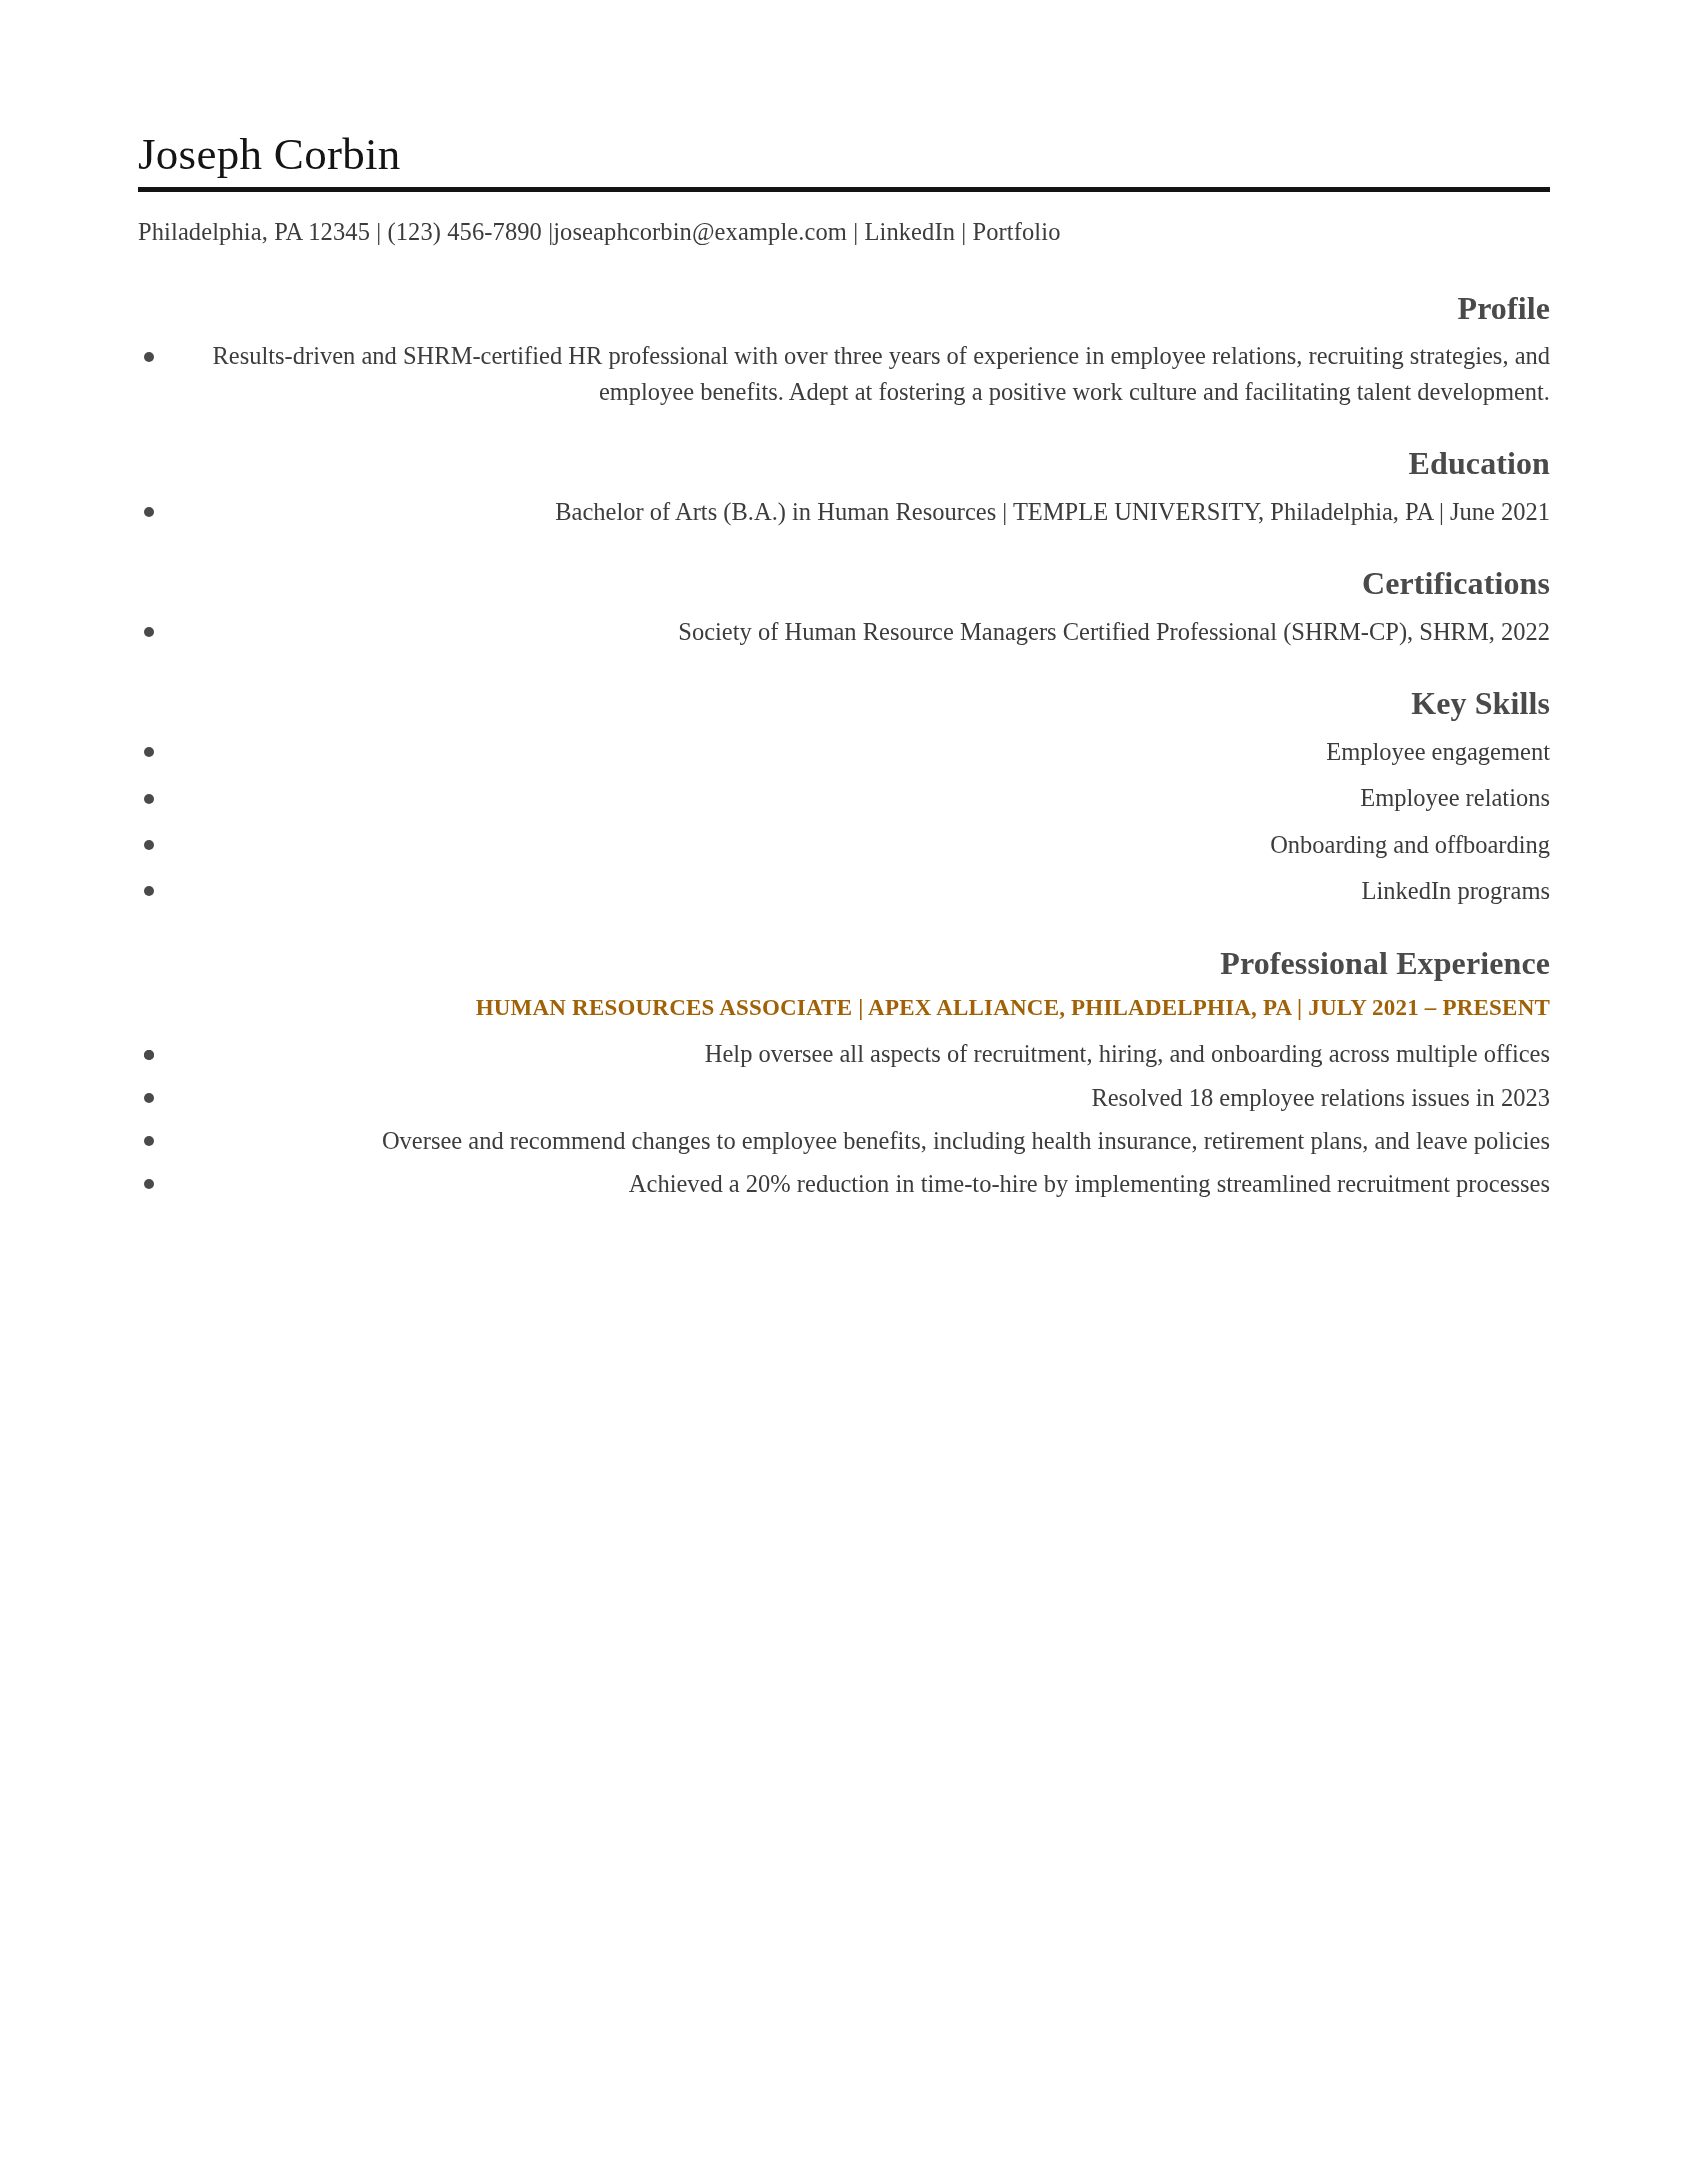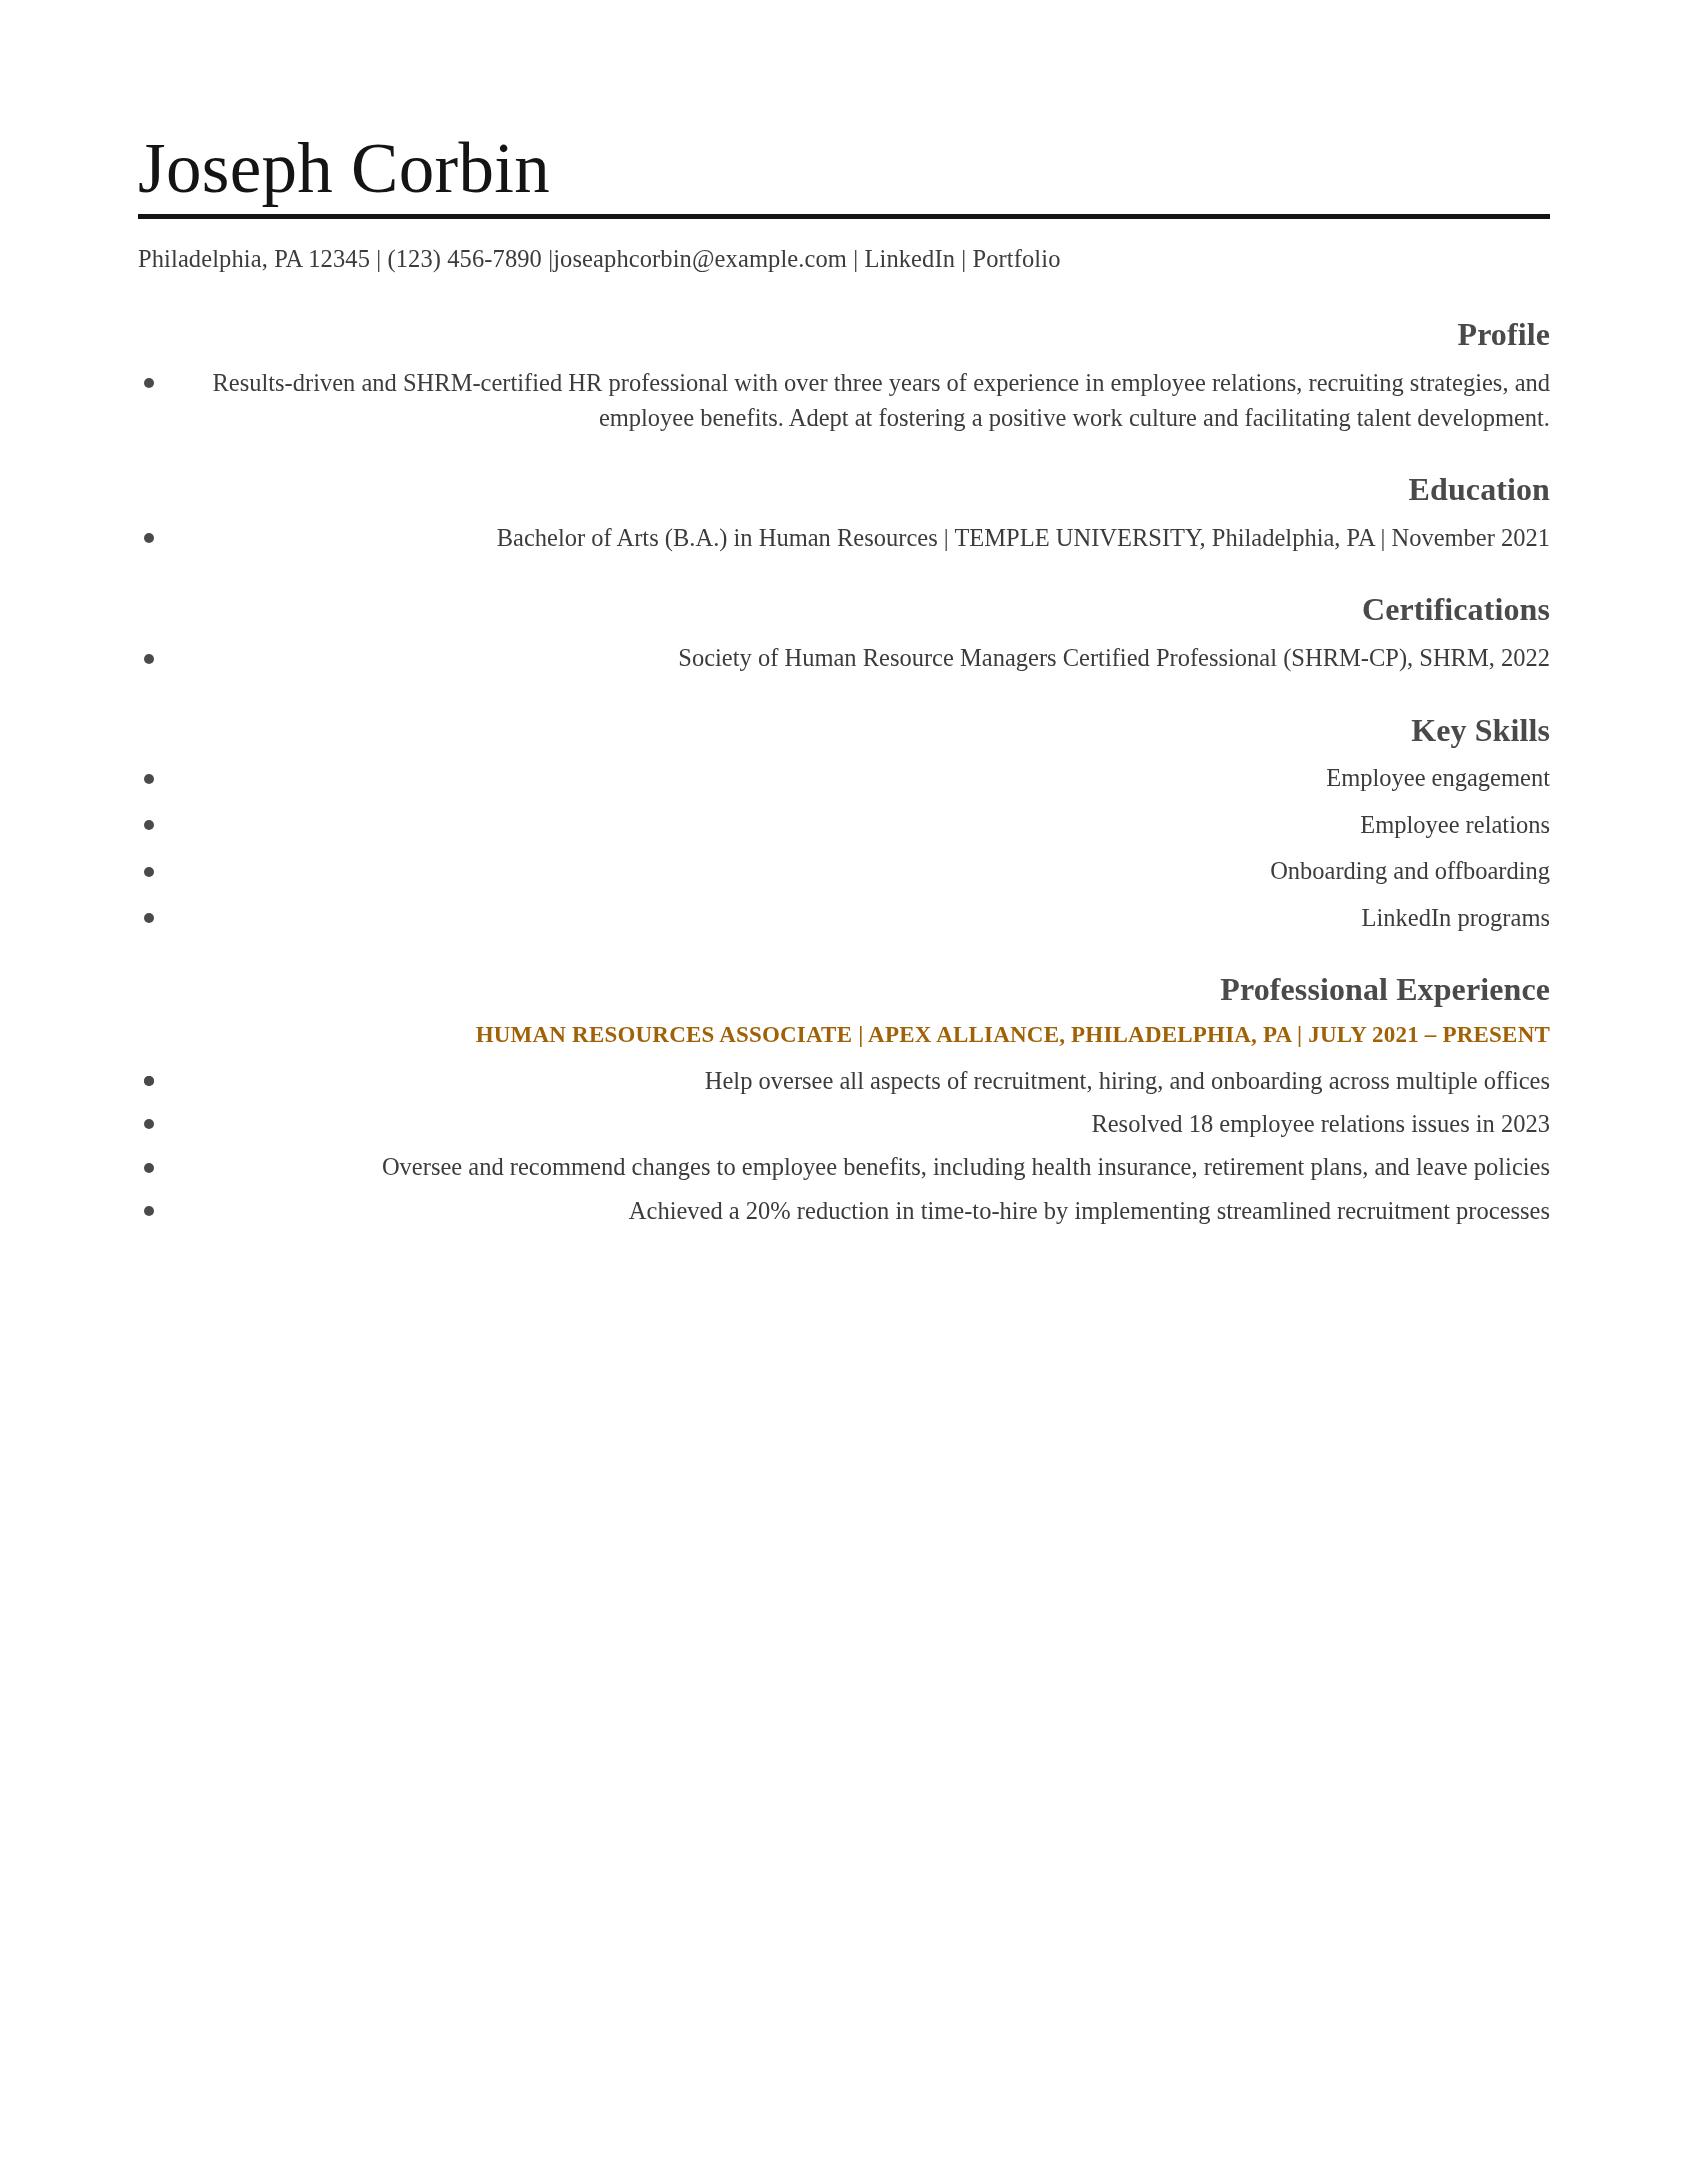--- a/index.html
+++ b/index.html
@@ -29,21 +29,21 @@
   }
 
   
   .name-block {
     padding-bottom: 9.3px;
     border-bottom: 5.3px solid #141414;
     margin-bottom: 0;
   }
   .name {
     font-family: "Liberation Serif", "DejaVu Serif", serif;
-    font-size: 71px;
+    font-size: 45px;
     line-height: 1.02;
     font-weight: 400;
     color: #141414;
     letter-spacing: 0.3px;
     margin: 0;
     padding: 0;
   }
 
   .contact-line {
     margin-top: 24px;
@@ -133,21 +133,21 @@
           <span>Results-driven and SHRM-certified HR professional with over three years of experience in employee relations, recruiting strategies, and employee benefits. Adept at fostering a positive work culture and facilitating talent development.</span>
         </li>
       </ul>
     </div>
 
     <div class="section">
       <h2 class="section-title">Education</h2>
       <ul class="bullets">
         <li>
           <span class="dot"></span>
-          <span>Bachelor of Arts (B.A.) in Human Resources | TEMPLE UNIVERSITY, Philadelphia, PA | November 2021</span>
+          <span>Bachelor of Arts (B.A.) in Human Resources | TEMPLE UNIVERSITY, Philadelphia, PA | June 2021</span>
         </li>
       </ul>
     </div>
 
     <div class="section">
       <h2 class="section-title">Certifications</h2>
       <ul class="bullets">
         <li>
           <span class="dot"></span>
           <span>Society of Human Resource Managers Certified Professional (SHRM-CP), SHRM, 2022</span>

